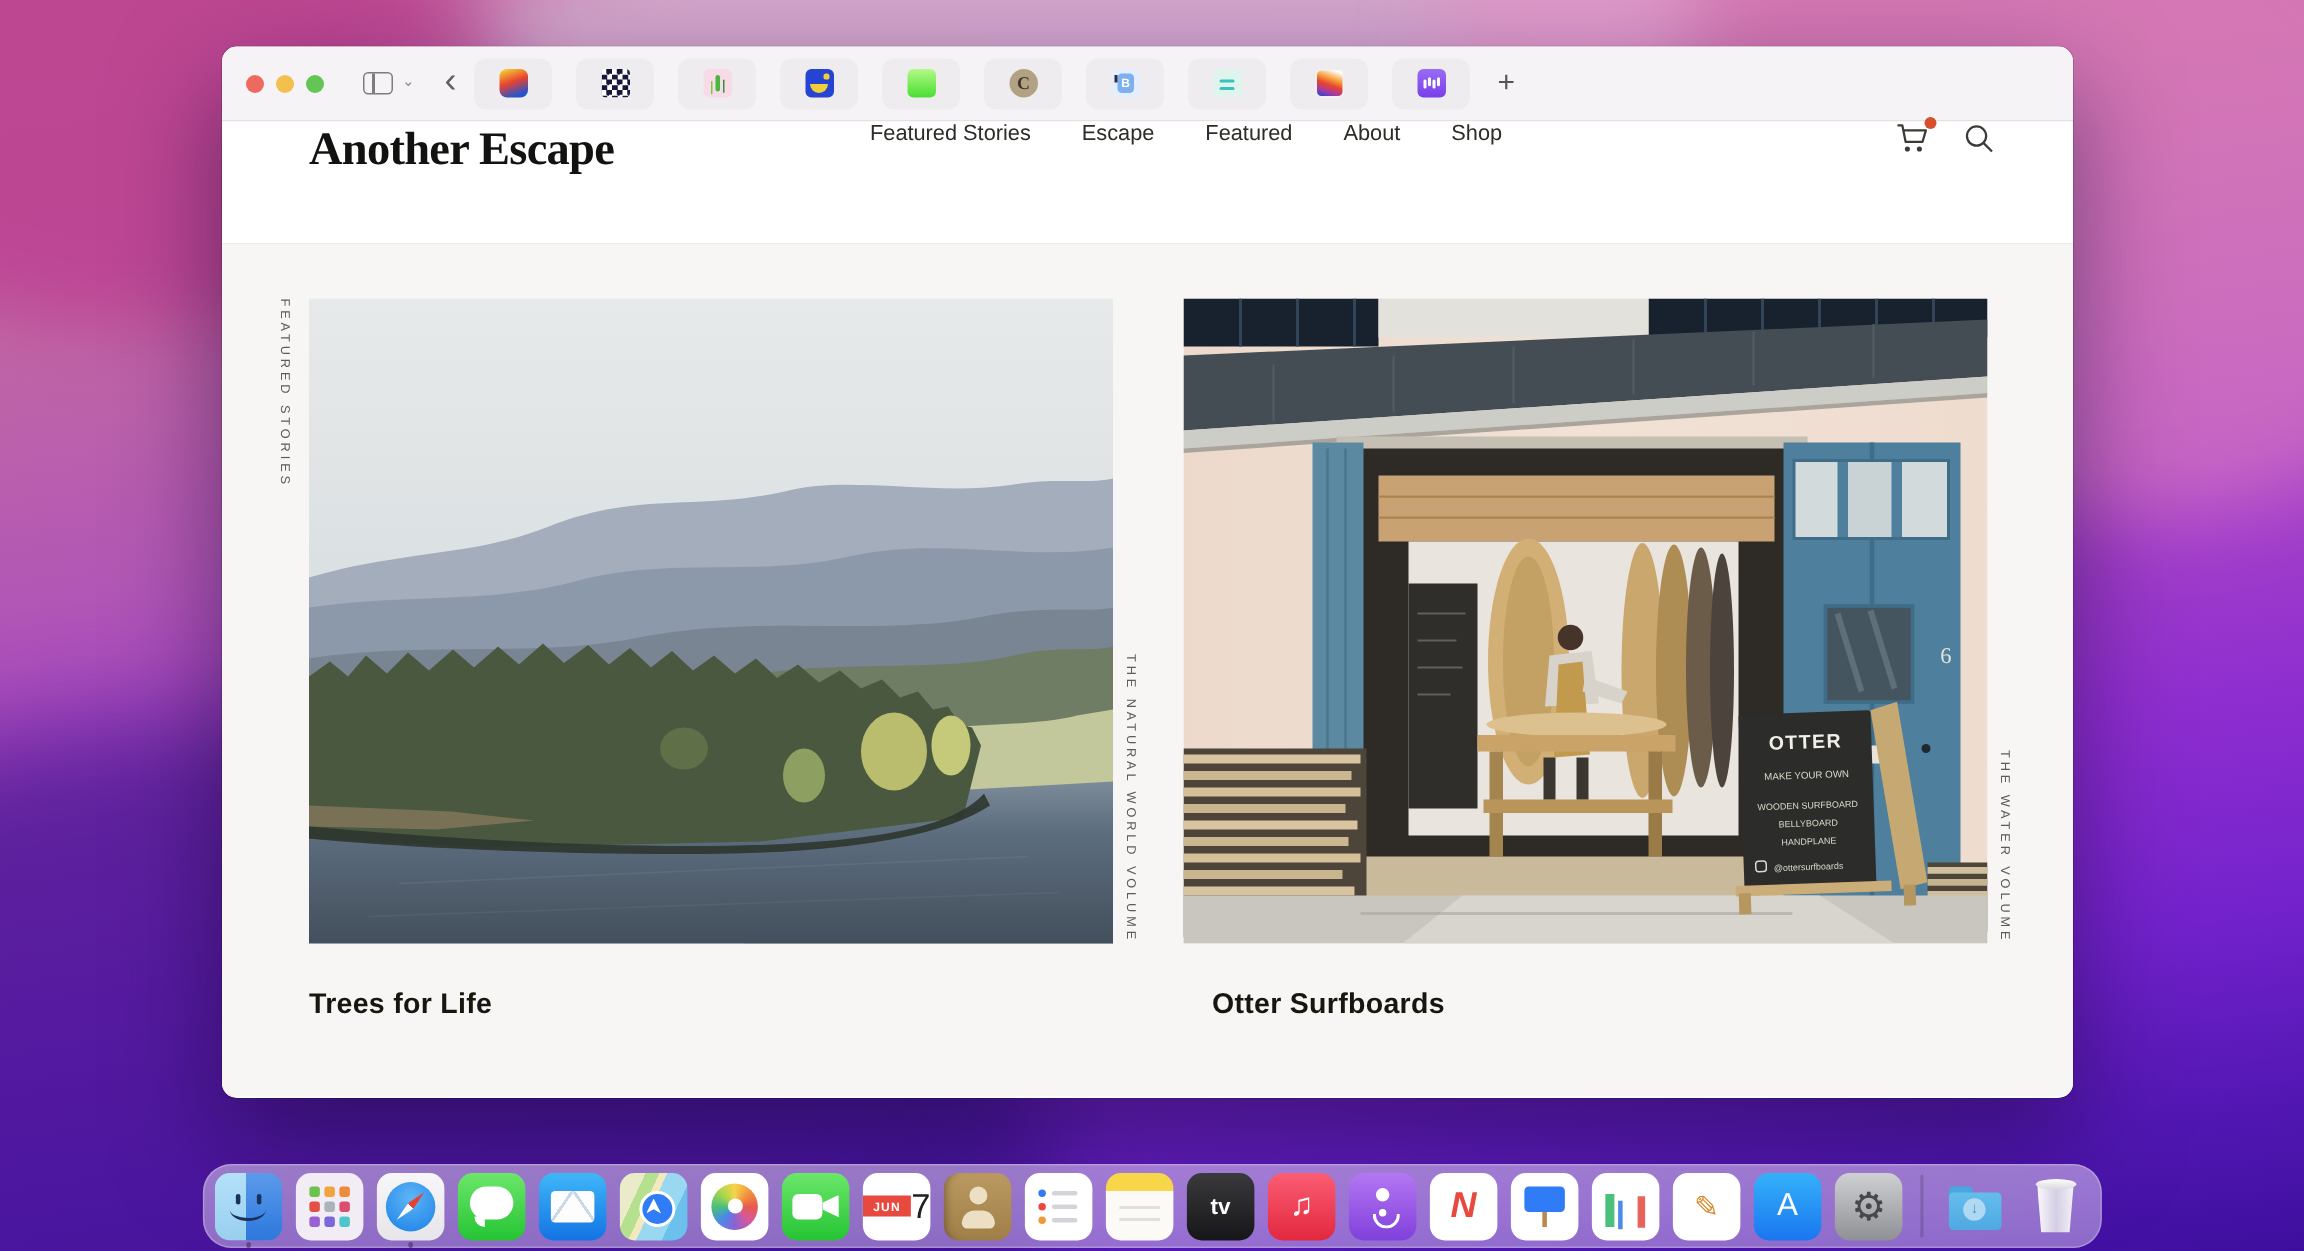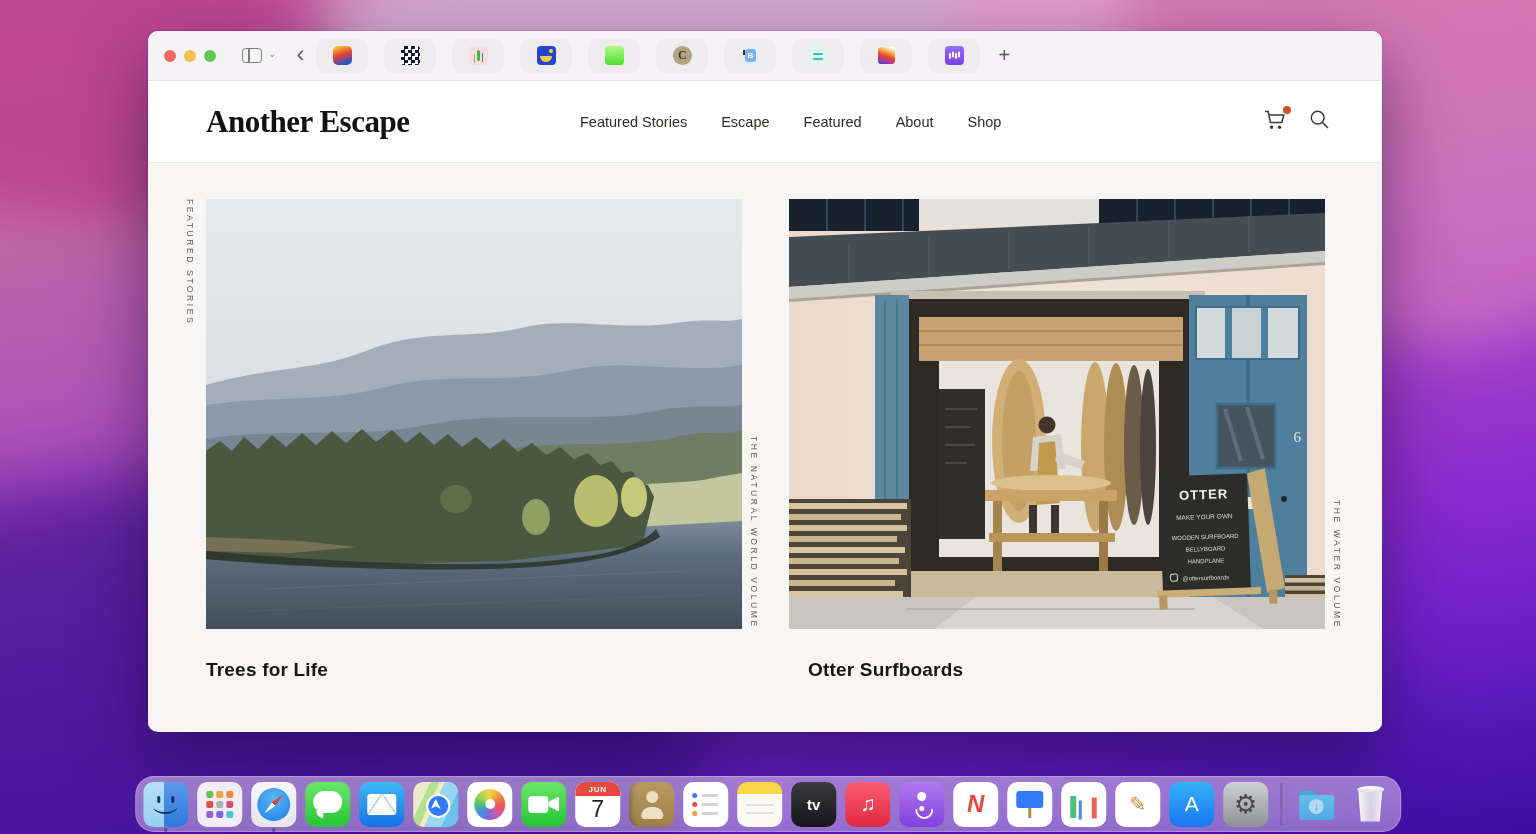--- a/index.html
+++ b/index.html
@@ -53,21 +53,21 @@
   .ic-equals::before{content:'';position:absolute;left:4.5px;top:6.5px;width:10px;height:2.5px;border-radius:2px;background:#38c2b8;box-shadow:0 5px 0 #38c2b8;}
   .ic-blob{background:#fff;box-shadow:inset 0 0 0 1px #eee;}
   .ic-blob::before{content:'';position:absolute;inset:1px;border-radius:3px;
     background:linear-gradient(200deg,#ffffff 8%,#f5a03c 35%,#e8432f 55%,#a23aa8 78%,#2b49c8 96%);}
   .ic-soundbars{background:linear-gradient(180deg,#9a6bf5,#7a3fe8);}
   .ic-soundbars::before{content:'';position:absolute;left:4px;top:7px;width:2px;height:6px;border-radius:1px;background:#fff;
     box-shadow:3px -1.5px 0 #fff,6px 0 0 #fff,9px -1.5px 0 #fff;}
   .tb-plus{margin-left:18px;font-size:20px;color:#565656;font-weight:400;}
 
   
-  .site-header{height:82px;background:#fff;display:flex;align-items:center;padding:0 58px;position:relative;border-bottom:1px solid #edebe8;}
+  .site-header{height:82px;background:#fff;display:flex;padding:0 58px;position:relative;border-bottom:1px solid #edebe8;}
   .logo{font-family:"Liberation Serif",serif;font-weight:700;font-size:31px;letter-spacing:-.5px;color:#121210;}
   .nav{position:absolute;left:432px;display:flex;gap:34px;}
   .nav-link{font-size:14.5px;color:#2c2c28;text-decoration:none;}
   .hdr-icons{position:absolute;right:52px;display:flex;gap:22px;align-items:center;}
   .cart-wrap{position:relative;}
   .badge{position:absolute;top:-3px;right:-4px;width:8px;height:8px;border-radius:50%;background:#d6502e;}
 
   
   .content{position:relative;height:568px;background:#f7f6f4;}
   .v-label{writing-mode:vertical-rl;font-size:8.5px;letter-spacing:2.6px;color:#5c5c56;font-weight:500;}
@@ -112,21 +112,21 @@
   .i-maps::before{content:'';position:absolute;left:50%;top:50%;width:20px;height:20px;margin:-10px;border-radius:50%;background:#2f7cf6;border:2px solid #fff;}
   .i-maps::after{content:'';position:absolute;left:50%;top:50%;width:10px;height:10px;margin:-5px;background:#fff;
     clip-path:polygon(50% 0,100% 100%,50% 72%,0 100%);}
   .i-photos{background:#fff;}
   .i-photos::before{content:'';position:absolute;inset:7px;border-radius:50%;
     background:conic-gradient(#f6d44a,#f0953f,#e85a4e,#d45a9e,#8a63d2,#4a8ae8,#4ac07a,#a8d44e,#f6d44a);}
   .i-photos::after{content:'';position:absolute;left:50%;top:50%;width:10px;height:10px;margin:-5px;background:#fff;border-radius:50%;}
   .i-facetime{background:linear-gradient(180deg,#6be66a,#25c434);}
   .i-facetime::before{content:'';position:absolute;left:7px;top:14px;width:20px;height:17px;background:#fff;border-radius:4px;}
   .i-facetime::after{content:'';position:absolute;right:7px;top:15px;width:11px;height:15px;background:#fff;clip-path:polygon(100% 0,100% 100%,0 65%,0 35%);}
-  .i-calendar{background:#fff;display:flex;flex-direction:column;align-items:center;overflow:hidden;}
+  .i-calendar{background:#fff;display:flex;align-items:center;overflow:hidden;}
   .cal-month{font-size:8px;font-weight:700;color:#fff;background:#e8493f;width:100%;text-align:center;padding:3px 0 2px;letter-spacing:.8px;}
   .cal-day{font-size:23px;font-weight:300;color:#202022;line-height:1.15;}
   .i-contacts{background:linear-gradient(180deg,#bb9a62,#9f7f47);box-shadow:inset 5px 0 6px -4px rgba(0,0,0,.35);}
   .i-contacts::before{content:'';position:absolute;left:50%;top:9px;width:12px;height:12px;margin-left:-6px;border-radius:50%;background:#ecdfc4;}
   .i-contacts::after{content:'';position:absolute;left:50%;bottom:8px;width:22px;height:12px;margin-left:-11px;border-radius:10px 10px 4px 4px;background:#ecdfc4;}
   .i-reminders{background:#fff;}
   .i-reminders::before{content:'';position:absolute;left:9px;top:11px;width:5px;height:5px;border-radius:50%;background:#3478f6;box-shadow:0 9px 0 #e8493f,0 18px 0 #f09a37;}
   .i-reminders::after{content:'';position:absolute;left:18px;top:12.5px;width:17px;height:2.5px;border-radius:2px;background:#d4d4d8;box-shadow:0 9px 0 #d4d4d8,0 18px 0 #d4d4d8;}
   .i-notes{background:linear-gradient(180deg,#f7d64a 0 27%,#fbfaf6 27%);}
   .i-notes::before{content:'';position:absolute;left:9px;top:22px;width:27px;height:2.5px;background:#e0dfdb;box-shadow:0 8px 0 #e0dfdb;}

